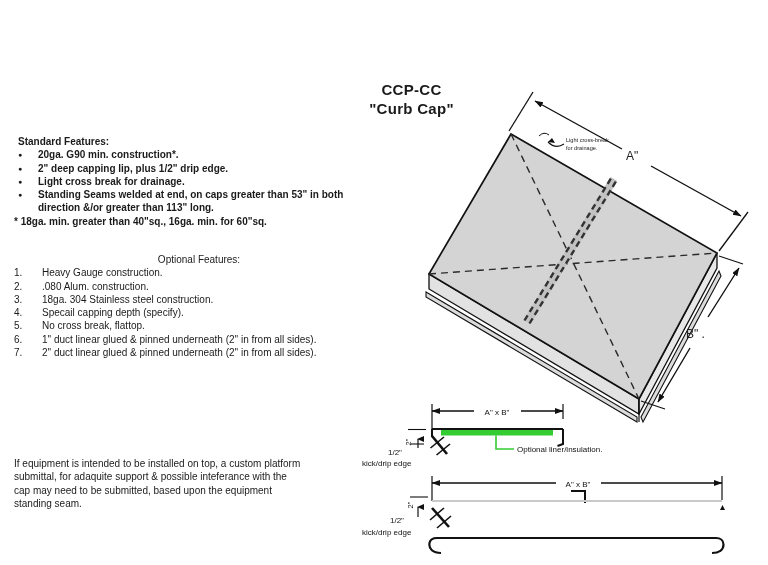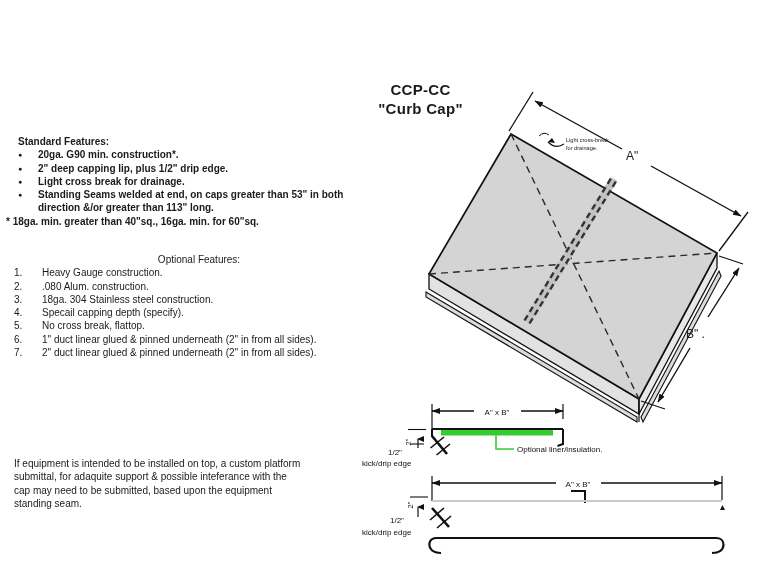--- a/index.html
+++ b/index.html
@@ -1,26 +1,26 @@
 <!DOCTYPE html>
 <html><head>
 <meta charset="utf-8">
 <style>
   html,body{margin:0;padding:0;background:#fff;}
   .page{position:relative;width:768px;height:565px;background:#ffffff;
         font-family:"Liberation Sans", sans-serif;color:#1a1a1a;overflow:hidden;}
-  .title-block{position:absolute;left:333px;top:80px;width:175px;text-align:center;
+  .title-block{position:absolute;left:324px;top:80px;width:175px;text-align:center;
         font-weight:bold;font-size:15px;line-height:19px;letter-spacing:.3px;}
   .txt{font-size:10px;line-height:13.3px;white-space:nowrap;}
   .std-block{position:absolute;left:6px;top:135px;width:382px;font-weight:bold;}
   .std-heading{margin-left:12px;}
   .b-row{display:flex;}
   .b-bullet{width:20px;padding-left:12px;font-size:7px;line-height:13.3px;}
   .b-text{width:342px;white-space:normal;}
-  .footnote{margin-left:0;}
+  .footnote{margin-left:8px;}
   .opt-block{position:absolute;left:6px;top:253px;width:382px;}
   .opt-heading{margin-left:4px;text-align:center;}
   .n-row{display:flex;}
   .n-num{width:28px;padding-left:8px;}
   .notes-block{position:absolute;left:14px;top:457px;width:350px;}
   svg.drawing{position:absolute;left:0;top:0;}
   .dimtext{font-size:12px;fill:#222;}
   .smalltext{font-size:8px;fill:#111;}
   .tinytext{font-size:5.6px;fill:#222;}
   .liptext{font-size:7.5px;fill:#111;}

